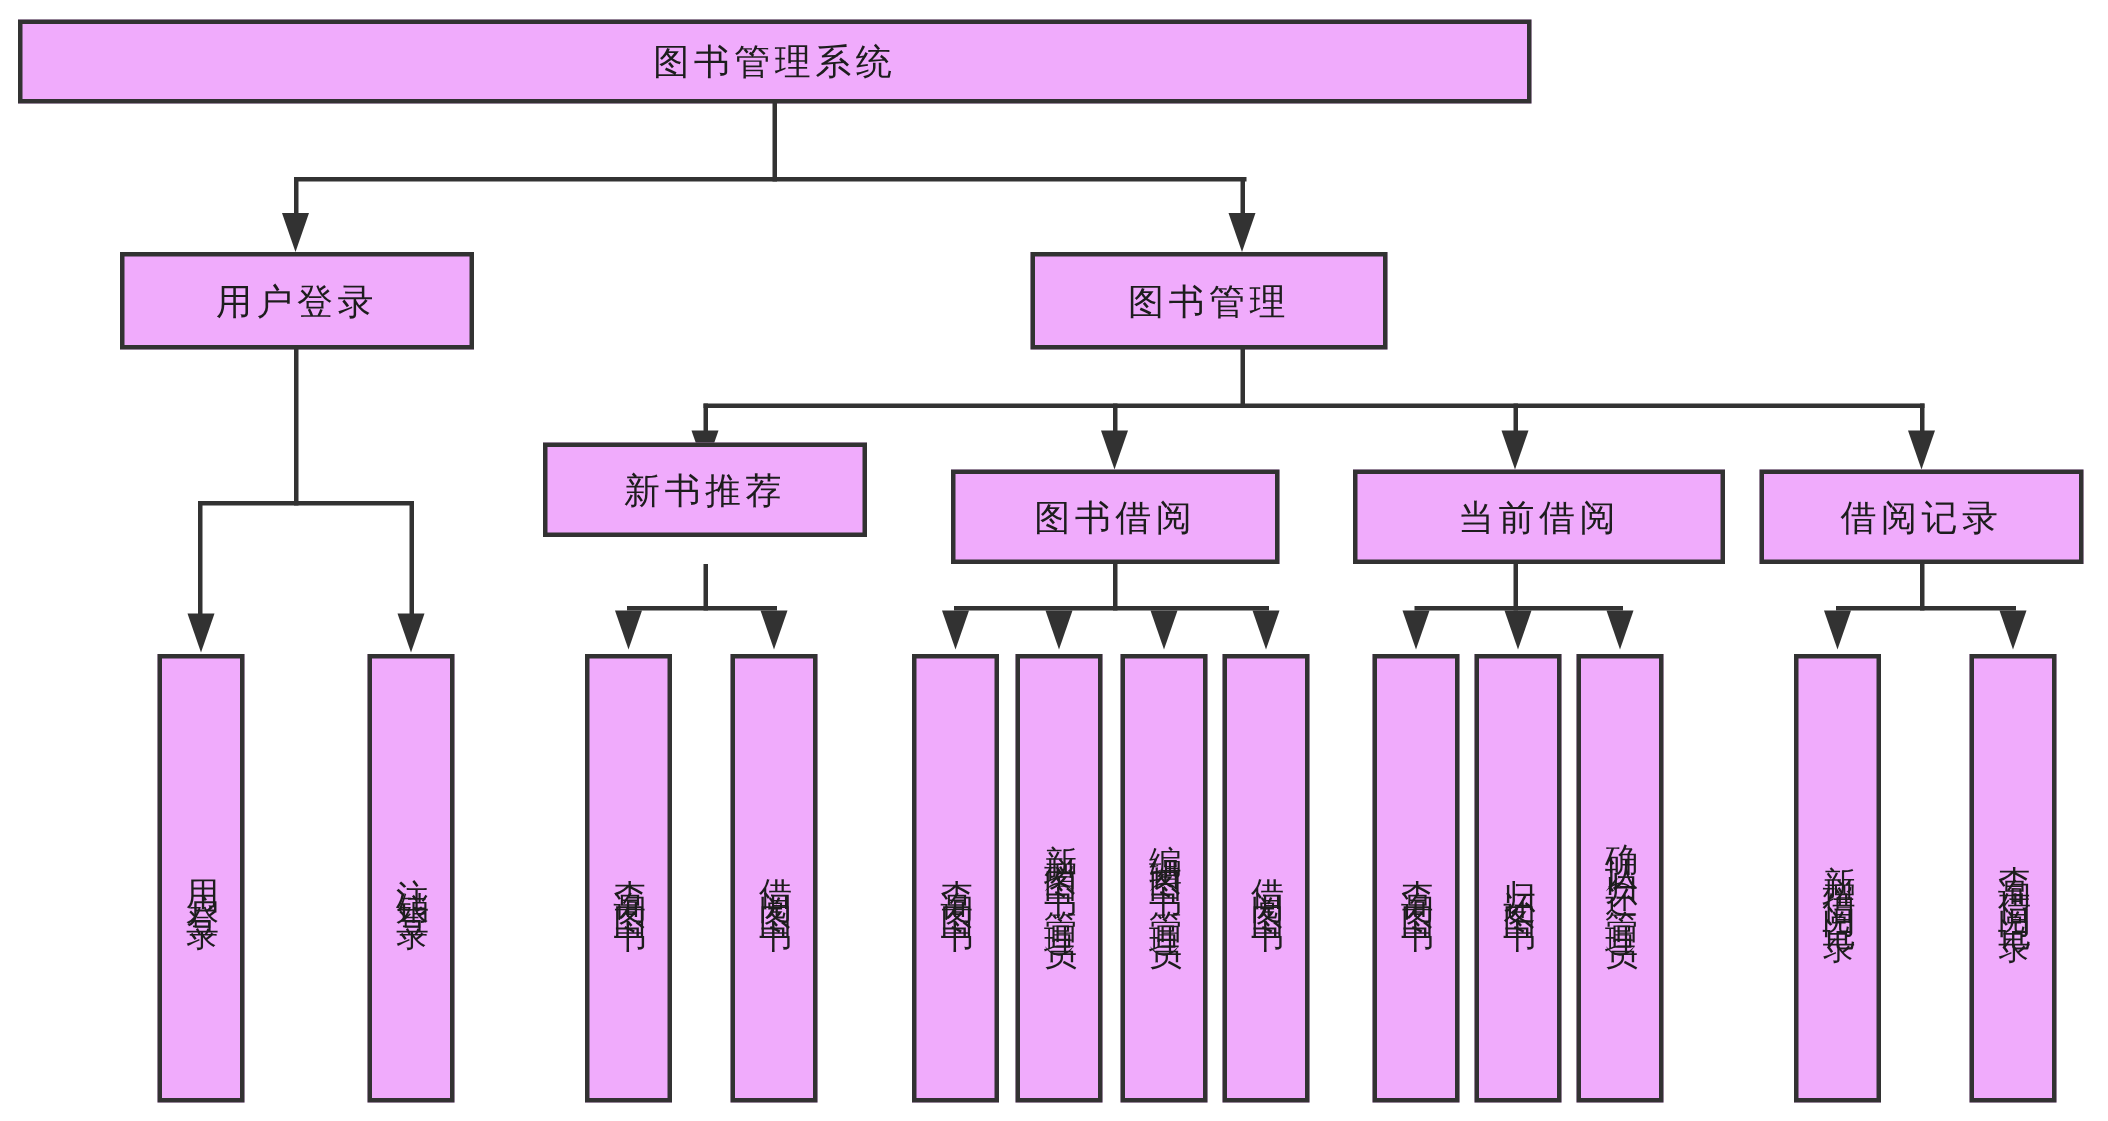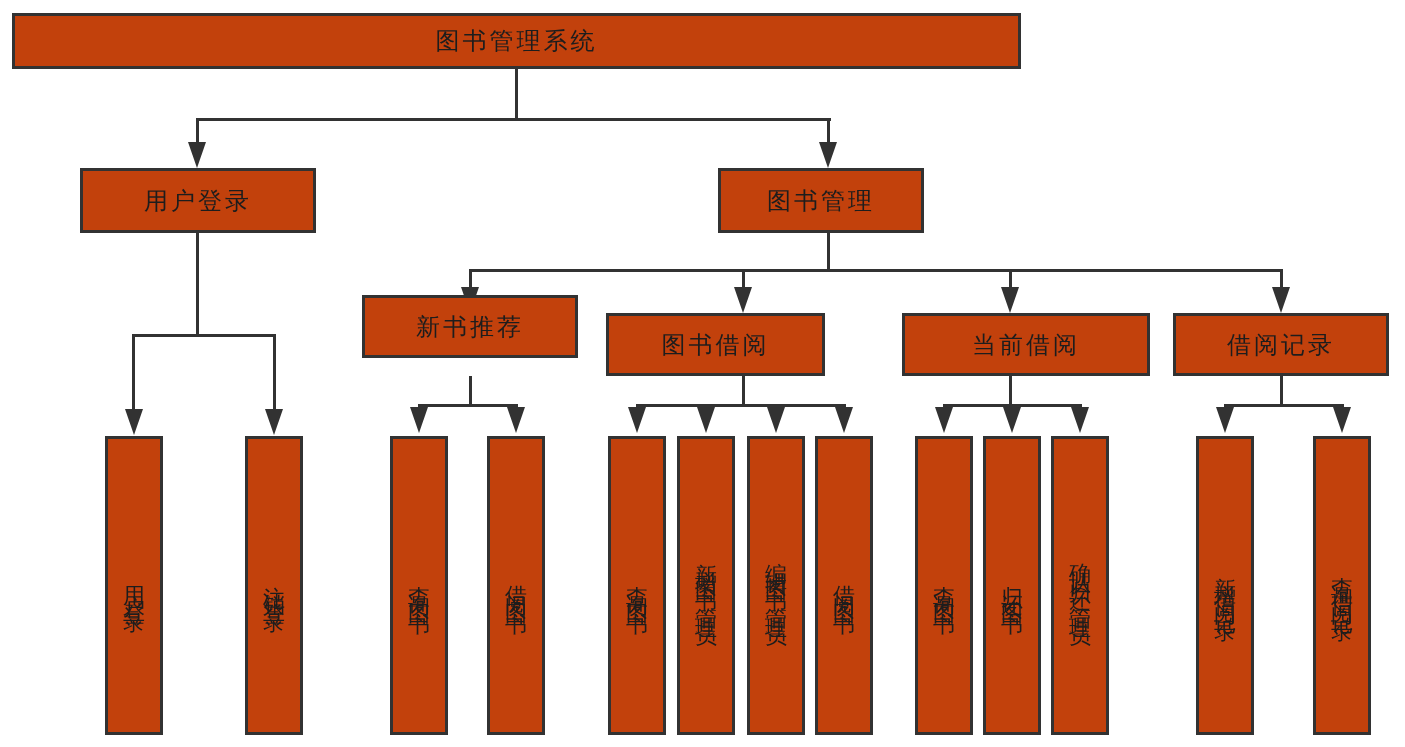--- a/index.html
+++ b/index.html
@@ -1,21 +1,21 @@
 <!DOCTYPE html>
 <html><head>
 <meta charset="utf-8">
 <style>
   html,body { margin:0; padding:0; background:#ffffff; }
   #canvas {
     position:relative; width:1405px; height:747px; background:#ffffff;
     font-family:"DejaVu Sans", sans-serif; color:#1d1d1d; overflow:hidden;
   }
   .box {
-    position:absolute; box-sizing:border-box; background:#c2410c;
+    position:absolute; box-sizing:border-box; background:#f0abfc;
     border:3px solid #323232; display:flex; align-items:center; justify-content:center;
   }
   .hbox { font-size:24px; letter-spacing:3px; white-space:nowrap; }
   .vbox {
     writing-mode:vertical-rl; text-orientation:mixed;
     font-size:22px; letter-spacing:9px; line-height:1;
     width:58px; top:436px; height:299px;
   }
   .line { position:absolute; background:#323232; }
   .arrow {
@@ -41,21 +41,21 @@
   <div class="line" style="left:515px; top:68px; width:3px; height:53px;"></div>
   <div class="line" style="left:196px; top:118px; width:635px; height:3px;"></div>
   <div class="line" style="left:196px; top:118px; width:3px; height:26px;"></div>
   <div class="line" style="left:827px; top:118px; width:3px; height:26px;"></div>
   <div class="arrow" style="left:188px; top:142px;"></div>
   <div class="arrow" style="left:819px; top:142px;"></div>
 
   <div class="box hbox" style="left:80px; top:168px; width:236px; height:65px;">
     <span>用户登录</span>
   </div>
-  <div class="box hbox" style="left:718px; top:168px; width:206px; height:65px;">
+  <div class="box hbox" style="left:687px; top:168px; width:238px; height:65px;">
     <span>图书管理</span>
   </div>
 
   <div class="line" style="left:196px; top:232px; width:3px; height:105px;"></div>
   <div class="line" style="left:132px; top:334px; width:144px; height:3px;"></div>
   <div class="line" style="left:132px; top:334px; width:3px; height:76px;"></div>
   <div class="line" style="left:273px; top:334px; width:3px; height:76px;"></div>
   <div class="arrow" style="left:125px; top:409px;"></div>
   <div class="arrow" style="left:265px; top:409px;"></div>
 
@@ -66,21 +66,21 @@
   <div class="line" style="left:1009px; top:269px; width:3px; height:20px;"></div>
   <div class="line" style="left:1280px; top:269px; width:3px; height:20px;"></div>
   <div class="arrow" style="left:461px; top:287px;"></div>
   <div class="arrow" style="left:734px; top:287px;"></div>
   <div class="arrow" style="left:1001px; top:287px;"></div>
   <div class="arrow" style="left:1272px; top:287px;"></div>
 
   <div class="box hbox" style="left:362px; top:295px; width:216px; height:63px;text-align:center;">
     <span>新书推荐</span>
   </div>
-  <div class="box hbox" style="left:606px; top:313px; width:219px; height:63px;">
+  <div class="box hbox" style="left:634px; top:313px; width:219px; height:63px;">
     <span>图书借阅</span>
   </div>
   <div class="box hbox" style="left:902px; top:313px; width:248px; height:63px;">
     <span>当前借阅</span>
   </div>
   <div class="box hbox" style="left:1173px; top:313px; width:216px; height:63px;">
     <span>借阅记录</span>
   </div>
 
   <div class="line" style="left:469px; top:376px; width:3px; height:31px;"></div>

